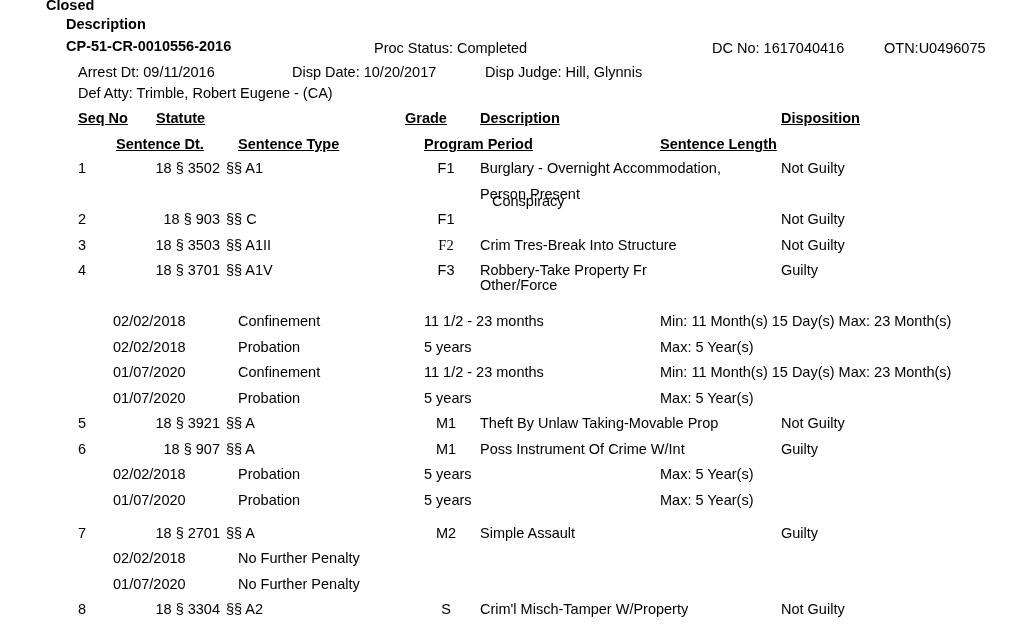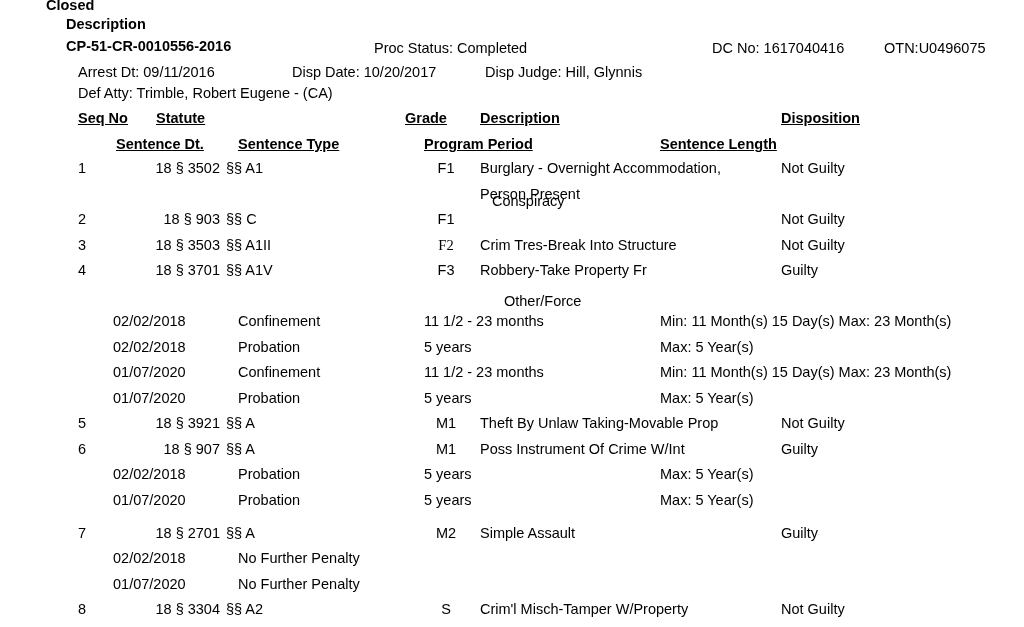--- a/index.html
+++ b/index.html
@@ -123,21 +123,21 @@
         <div class="c ch-disp" style="top: 236.5px;">Not Guilty</div>
       </div>
       <div>
         <div class="c ch-seq" style="top: 262px;">4</div>
         <div class="c ch-statute" style="top: 262px;">18 § 3701</div>
         <div class="c ch-sub" style="top: 262px;">§§ A1V</div>
         <div class="c ch-grade" style="top: 262px;">F3</div>
         <div class="c ch-desc" style="top: 262px;">Robbery-Take Property Fr</div>
         <div class="c ch-disp" style="top: 262px;">Guilty</div>
       </div>
-      <div class="c ch-desc" style="top: 293px; margin-left: 24px;">Other/Force</div>
+      <div class="c ch-desc" style="top: 277px;">Other/Force</div>
       <div>
         <div class="c sn-date" style="top: 313px;">02/02/2018</div>
         <div class="c sn-type" style="top: 313px;">Confinement</div>
         <div class="c sn-period" style="top: 313px;">11 1/2 - 23 months</div>
         <div class="c sn-length" style="top: 313px;">Min: 11 Month(s) 15 Day(s) Max: 23 Month(s)</div>
       </div>
       <div>
         <div class="c sn-date" style="top: 338.5px;">02/02/2018</div>
         <div class="c sn-type" style="top: 338.5px;">Probation</div>
         <div class="c sn-period" style="top: 338.5px;">5 years</div>

